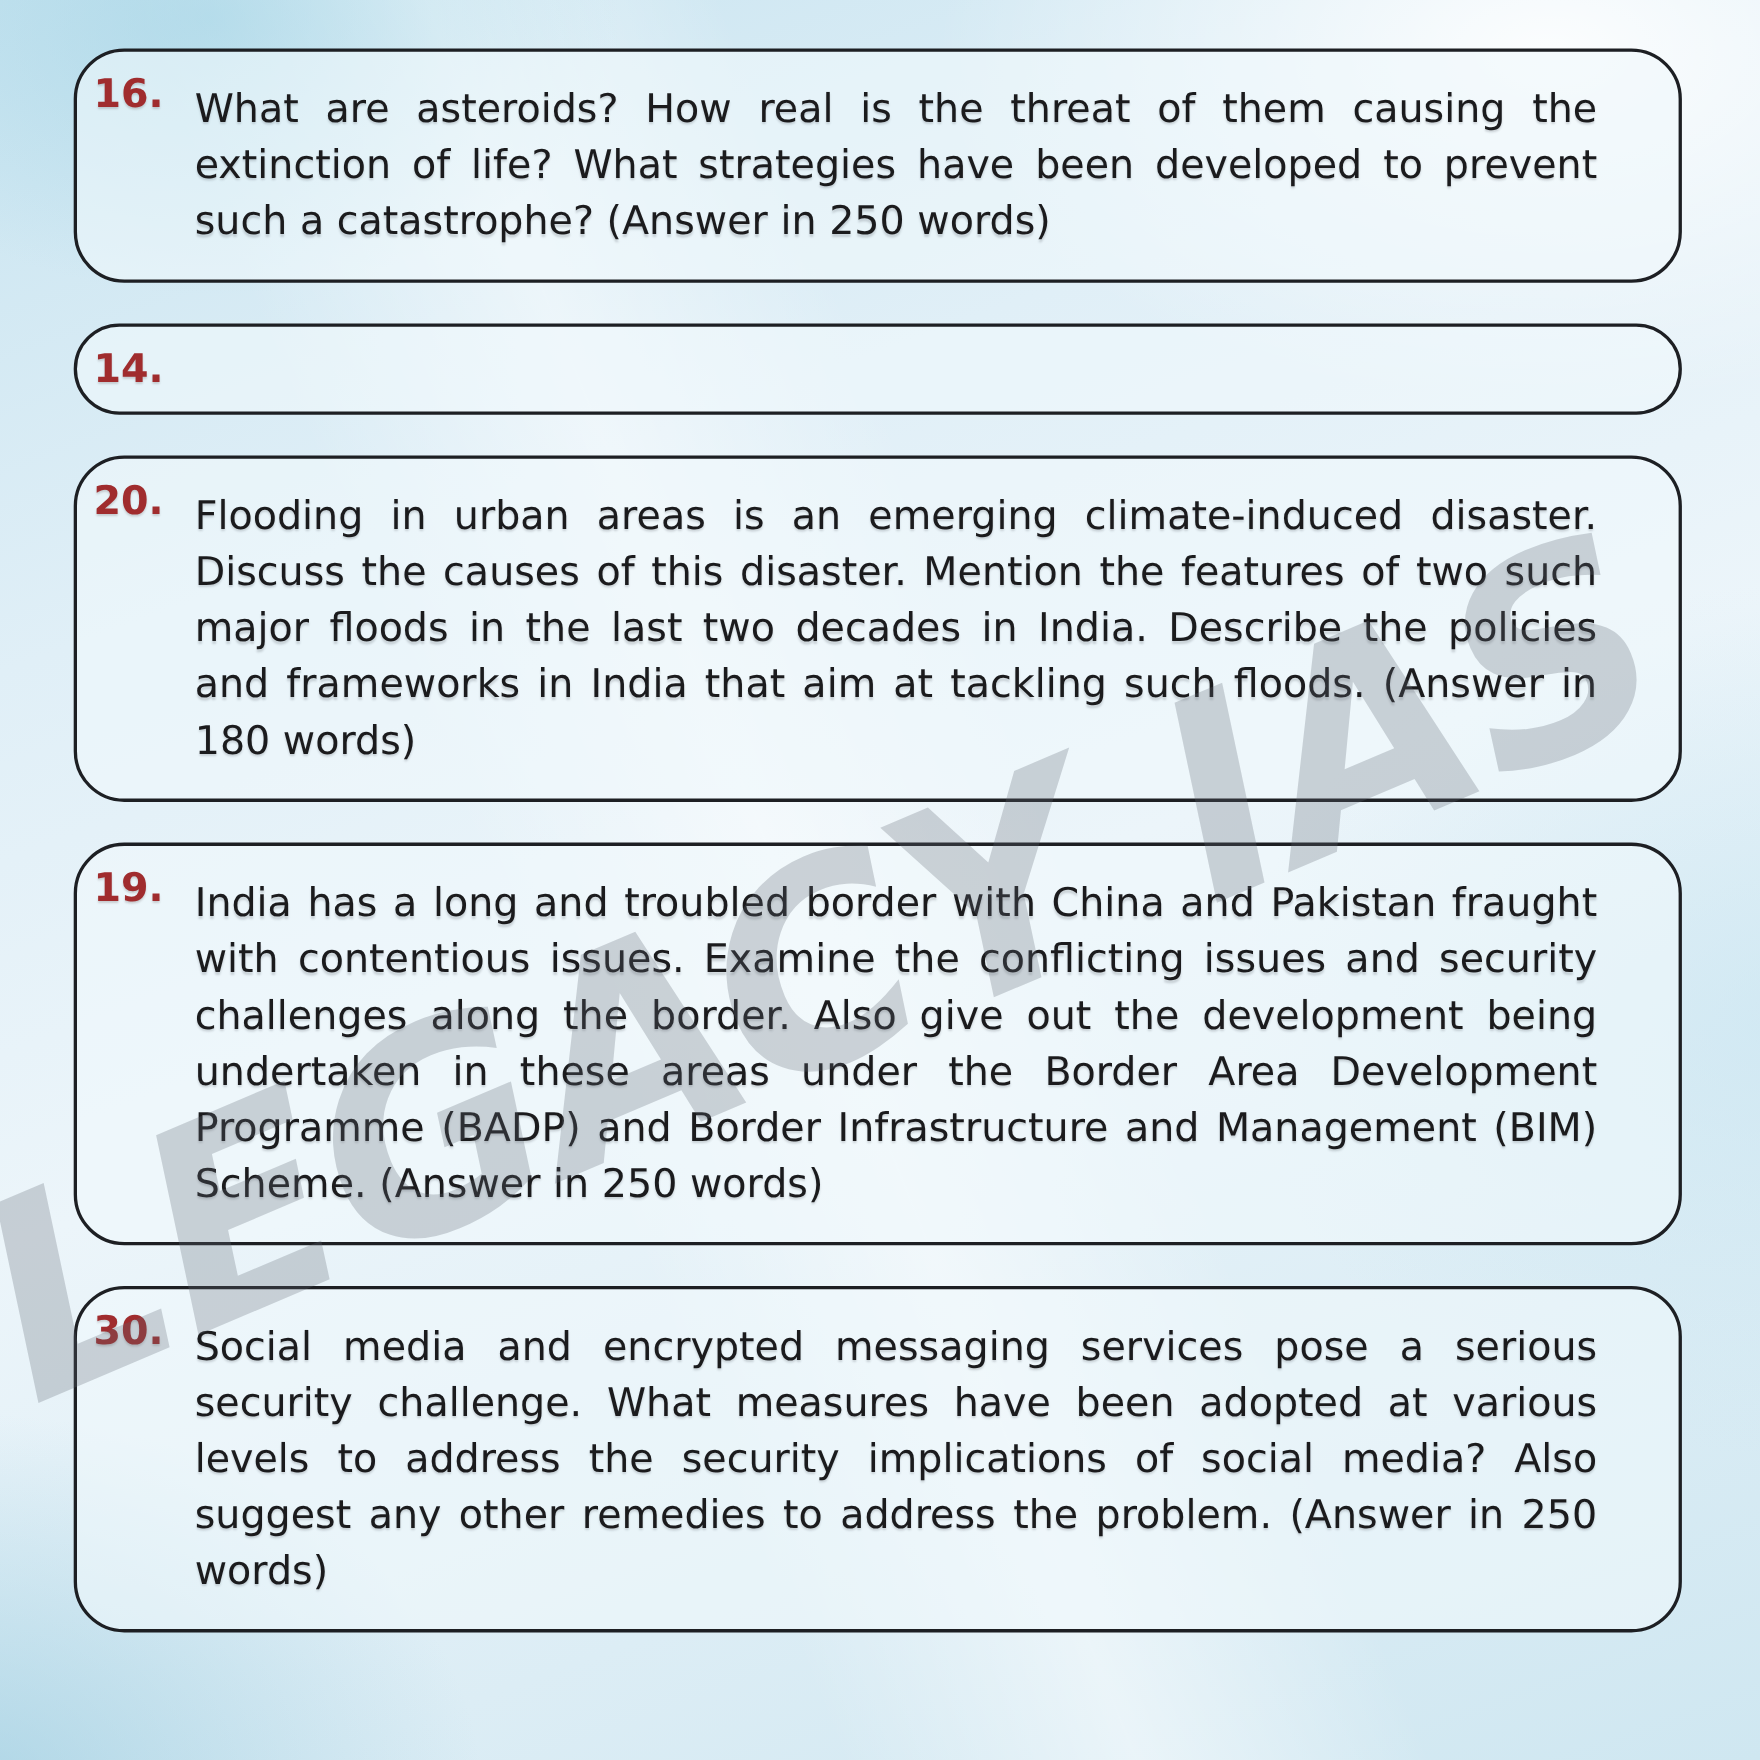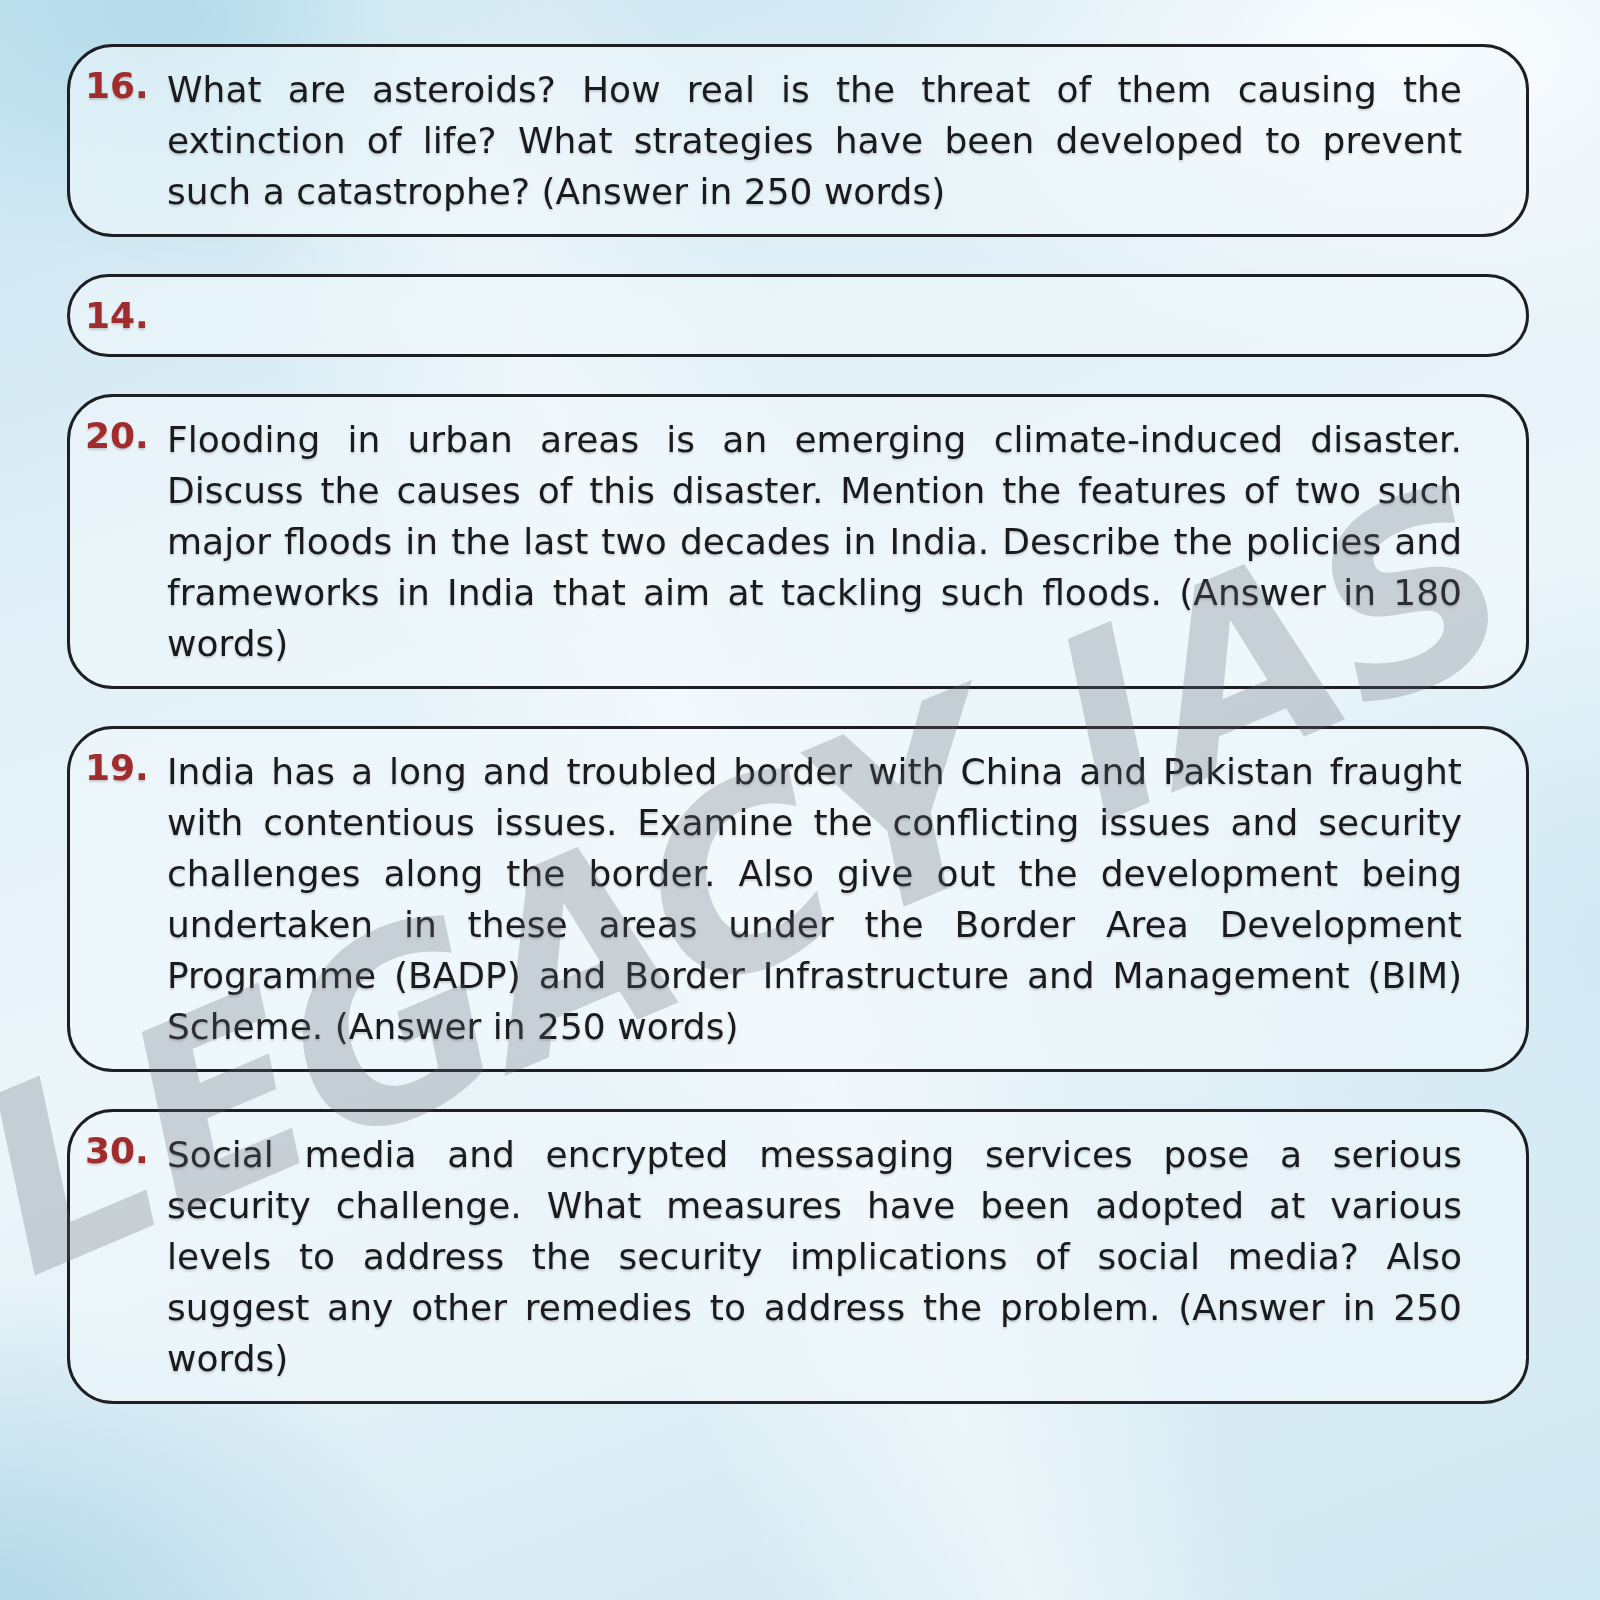--- a/index.html
+++ b/index.html
@@ -38,21 +38,21 @@
     color: #1b1b1d;
   }
   .qnum {
     flex: 0 0 78px;
     font-weight: bold;
     color: #a02c2e;
     text-shadow: 0 2px 2px rgba(40,20,20,0.18);
   }
   .qtext {
     flex: 1;
-    margin: 4px;
+    margin: 14px;
     text-align: justify;
     text-shadow: 0 2px 2px rgba(25,35,45,0.18);
   }
   .watermark {
     position: absolute;
     left: 745px; top: 880px;
     transform: translate(-50%, -50%) rotate(-23deg);
     font-size: 250px;
     font-weight: bold;
     font-style: italic;

